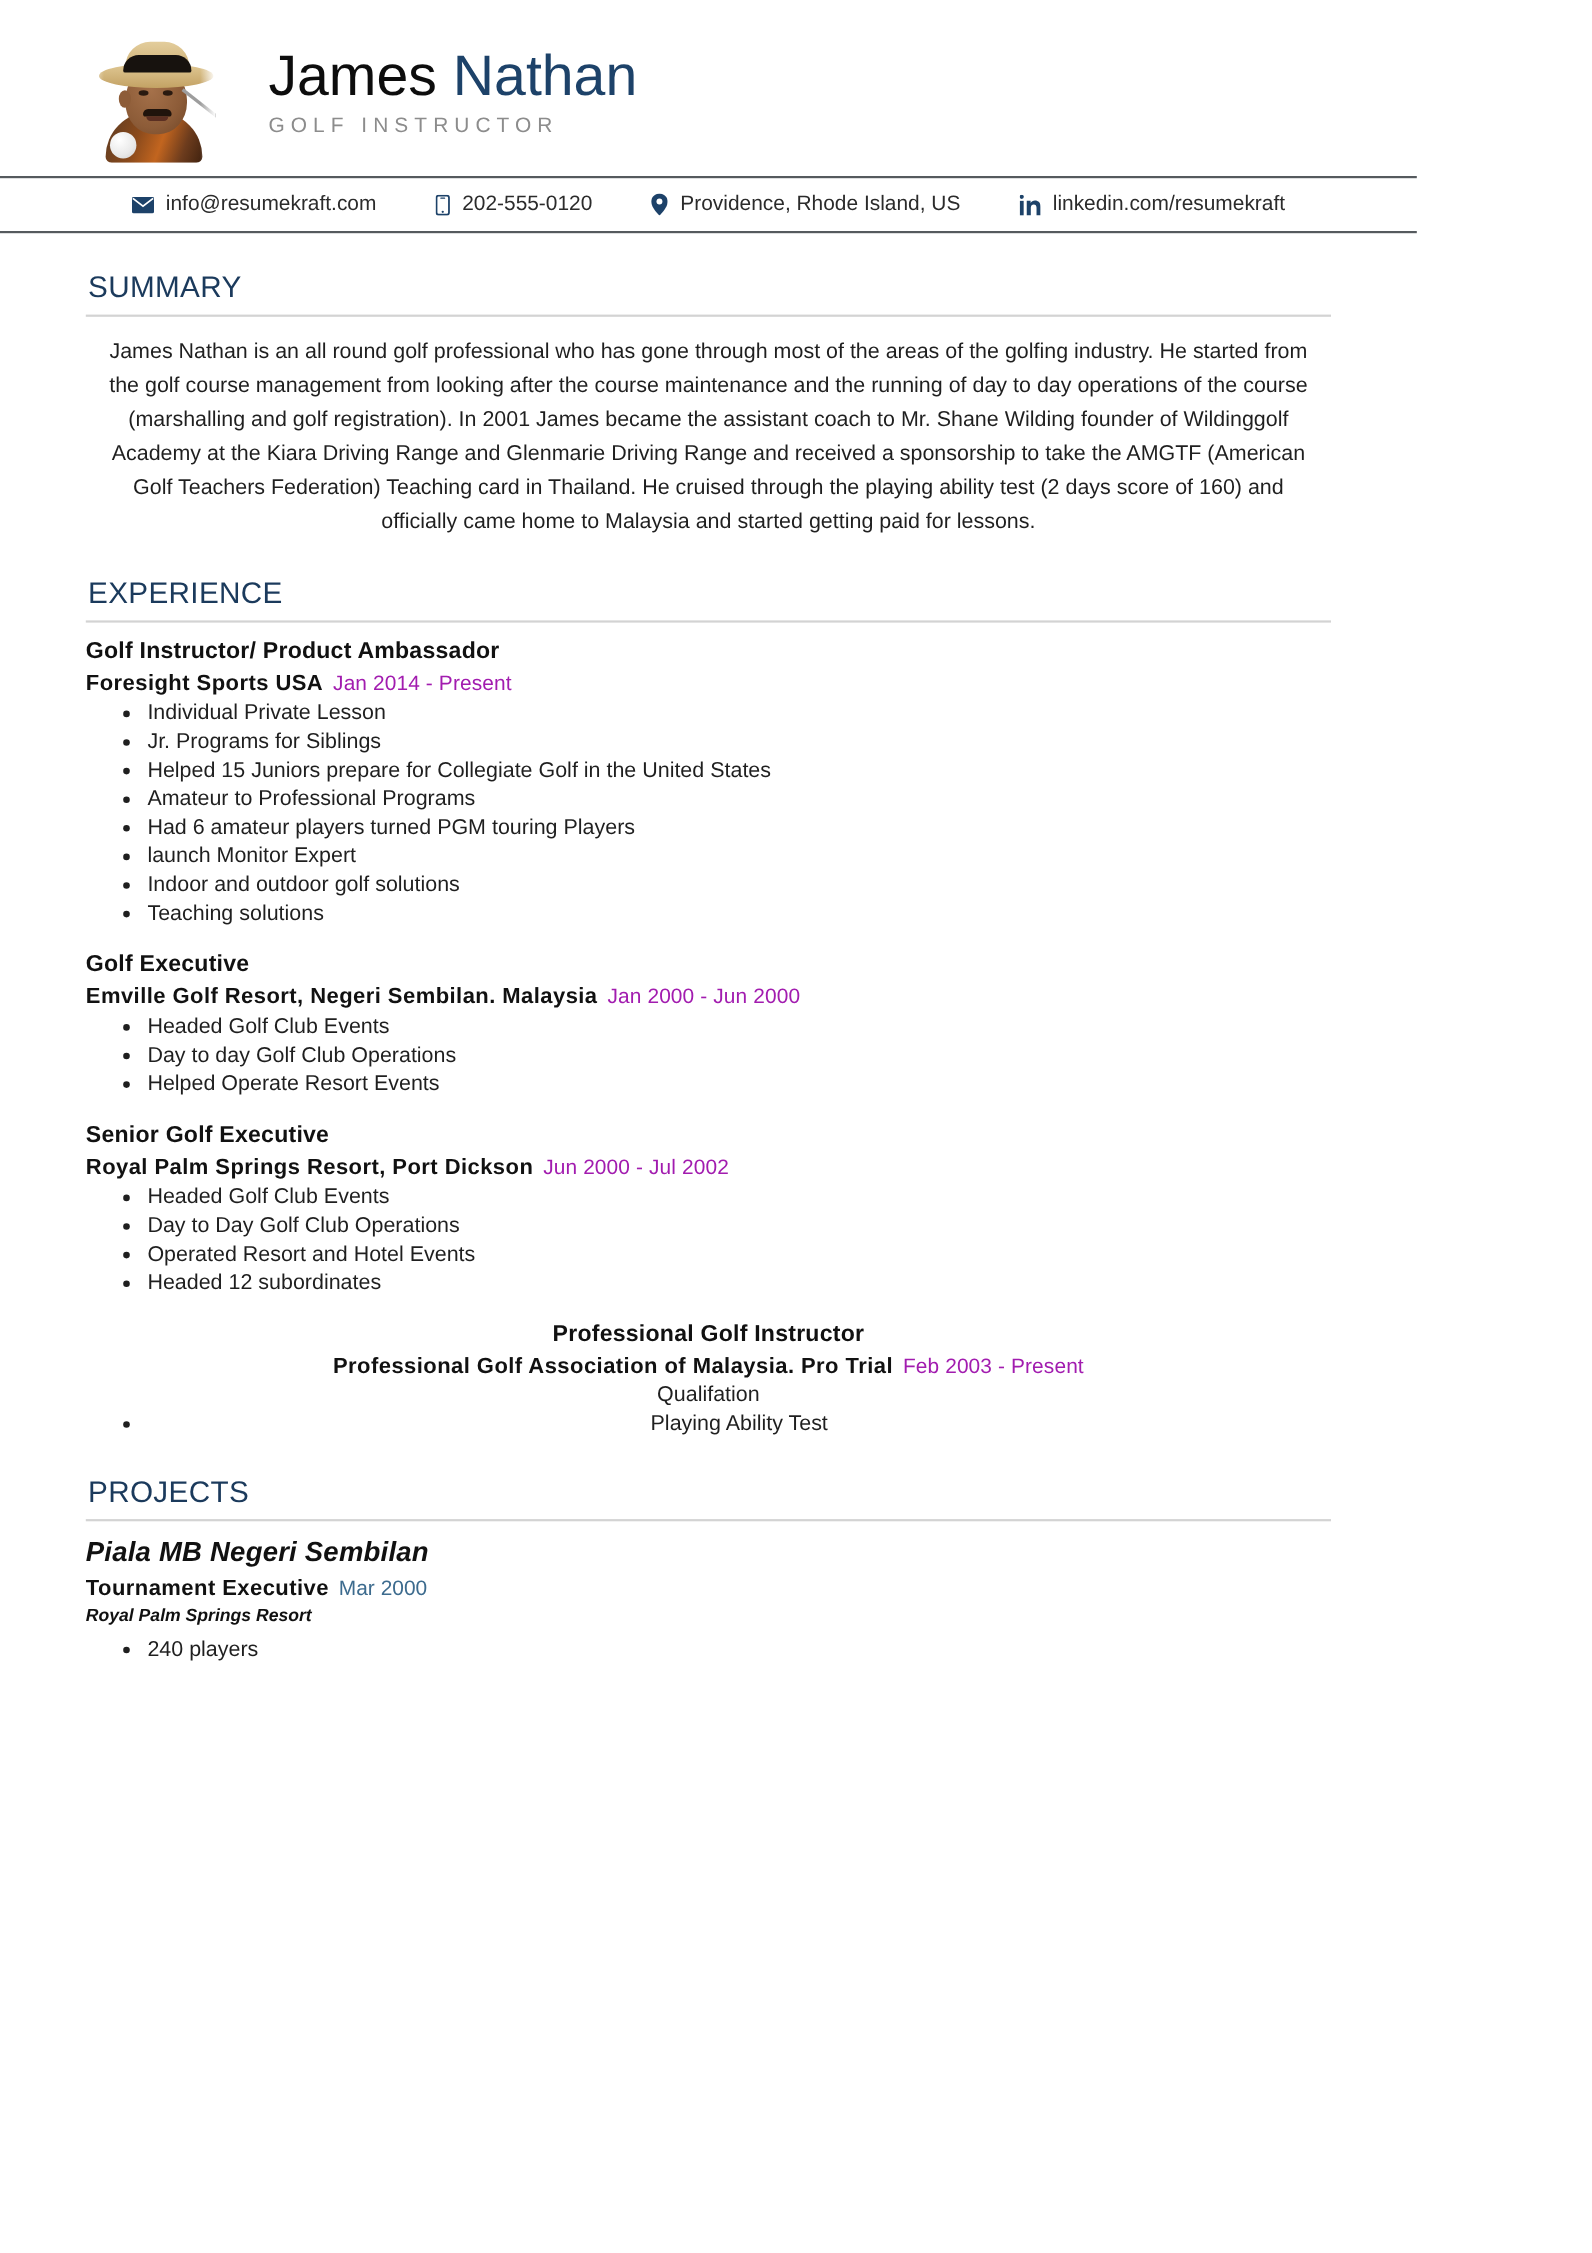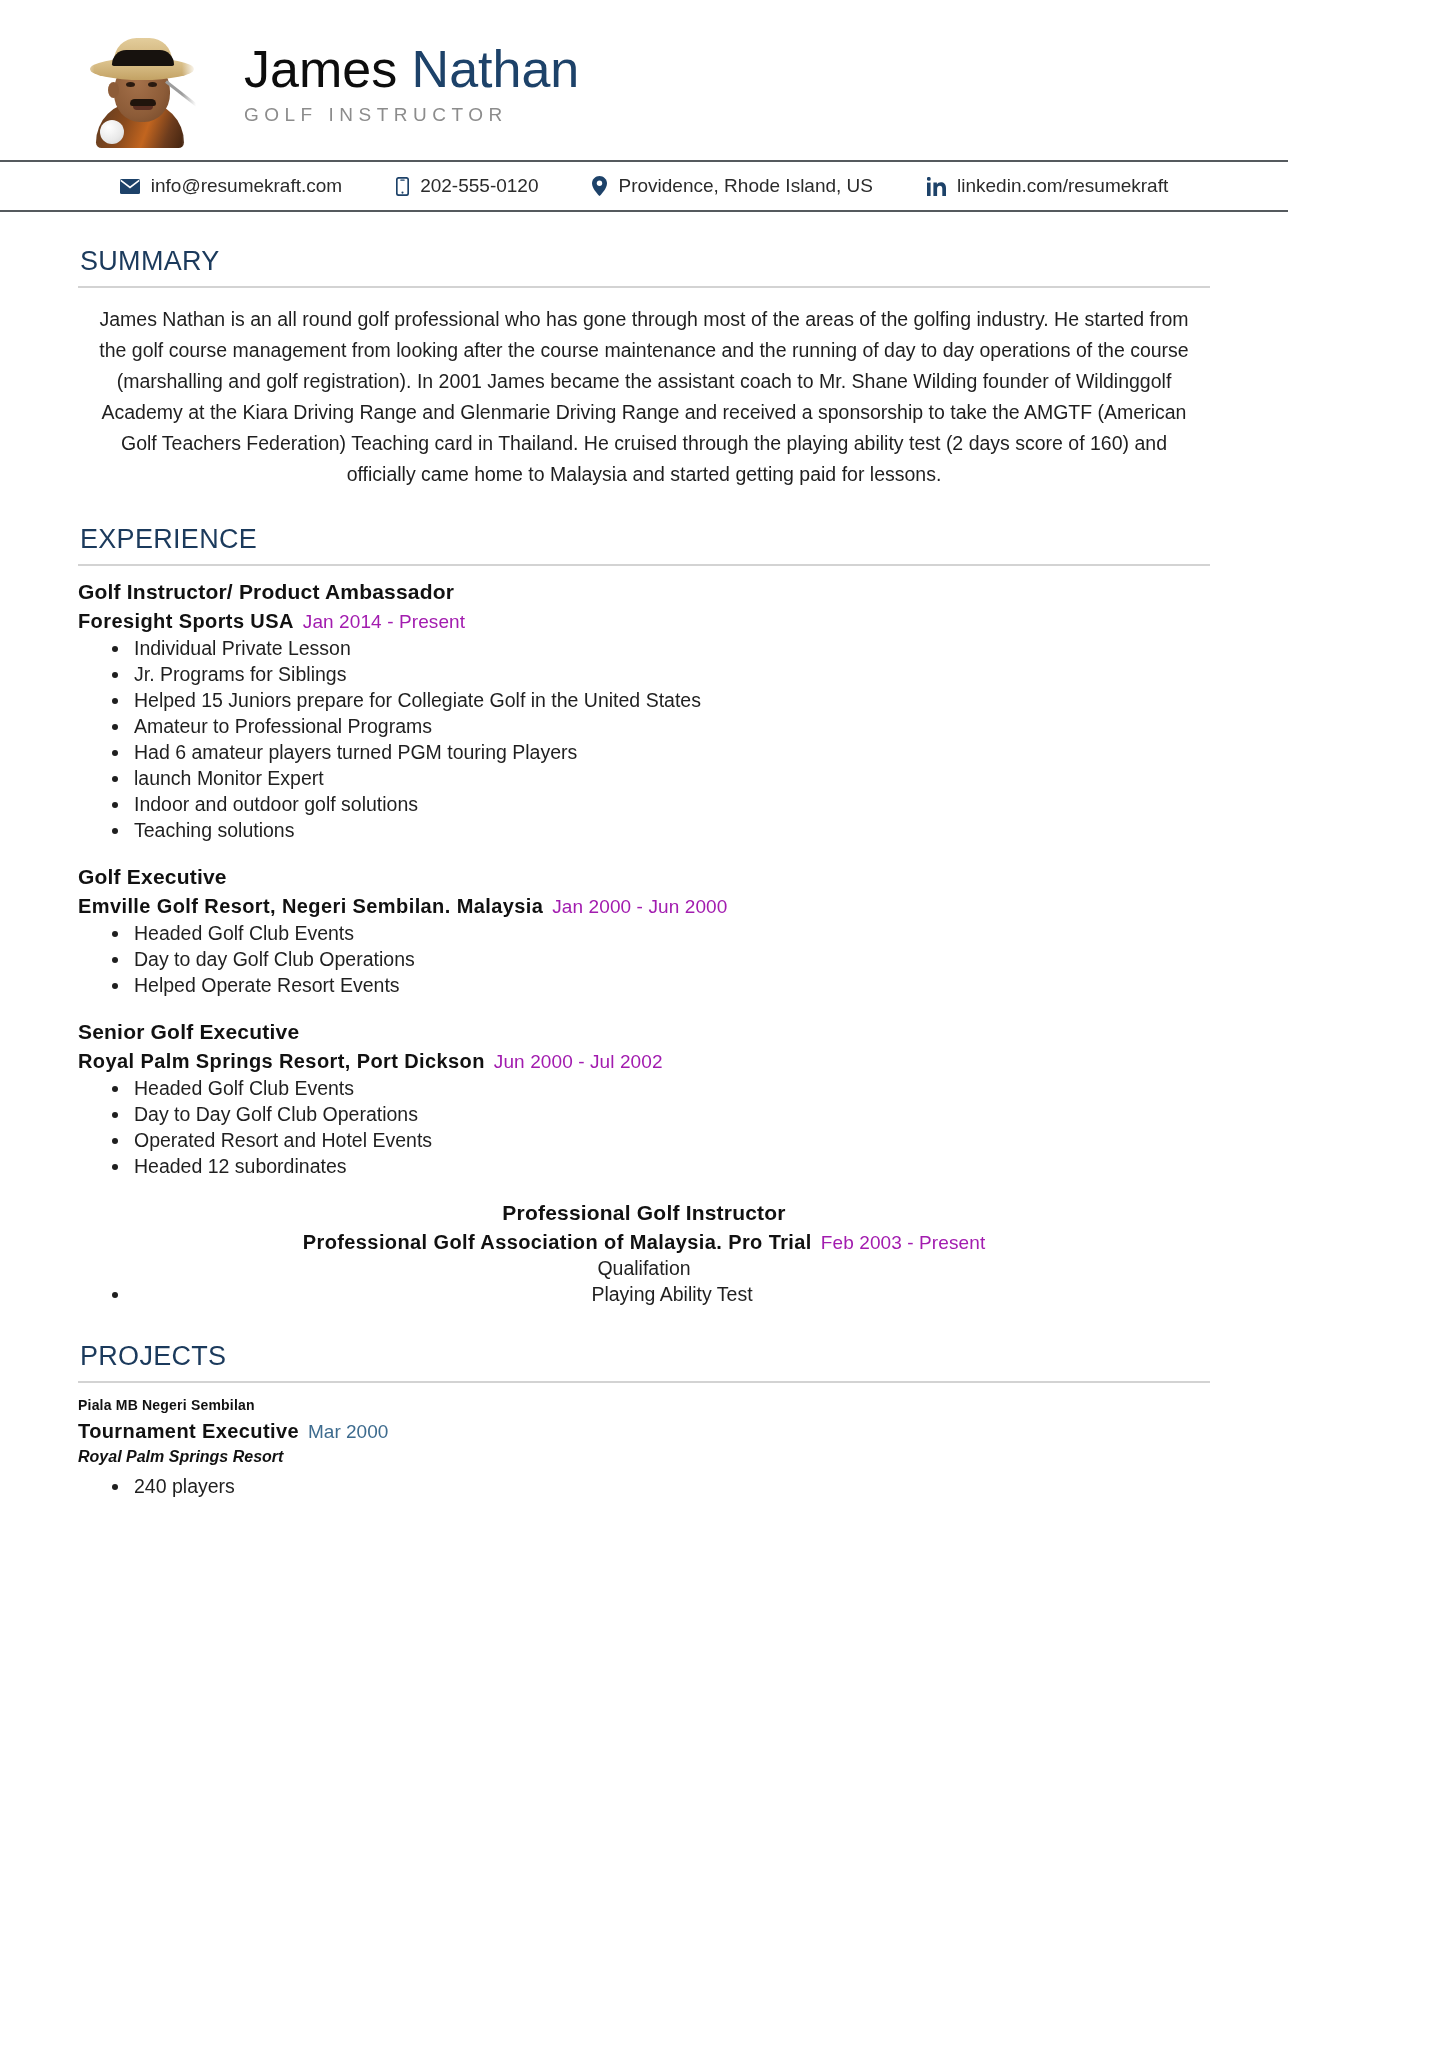--- a/index.html
+++ b/index.html
@@ -313,25 +313,26 @@
     top: 10px;
     width: 6px;
     height: 6px;
     background: #1f1f1f;
     border-radius: 50%;
   }
   ul.bullets.spaced li { margin-bottom: 6px; }
 
   
   .project-name {
-    font-size: 14px;
+    font-size: 25px;
     font-weight: bold;
     color: #111111;
     margin-bottom: 7px;
     letter-spacing: 0.2px;
+    font-style: italic;
   }
   .project-role-line {
     font-size: 20px;
     margin-bottom: 5px;
   }
   .project-role {
     font-weight: bold;
     color: #111111;
     letter-spacing: 0.4px;
   }

